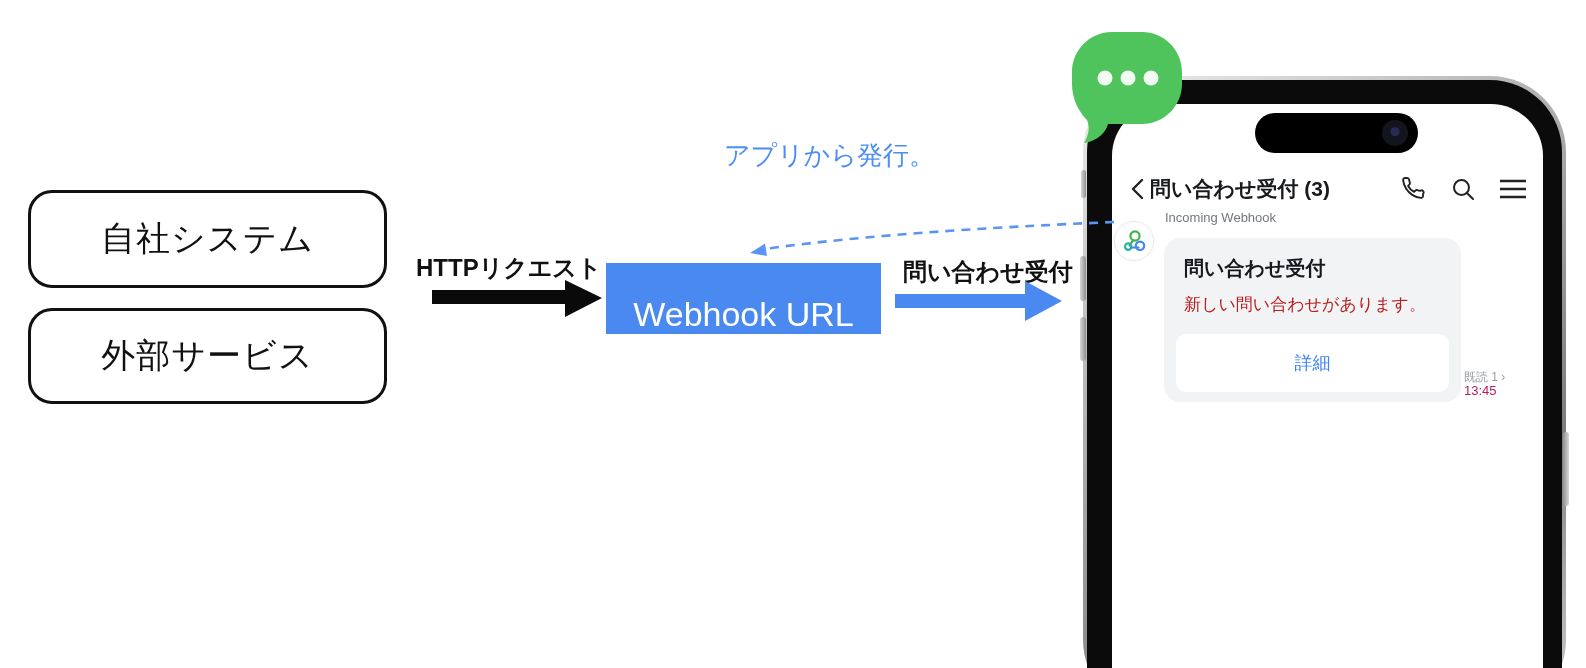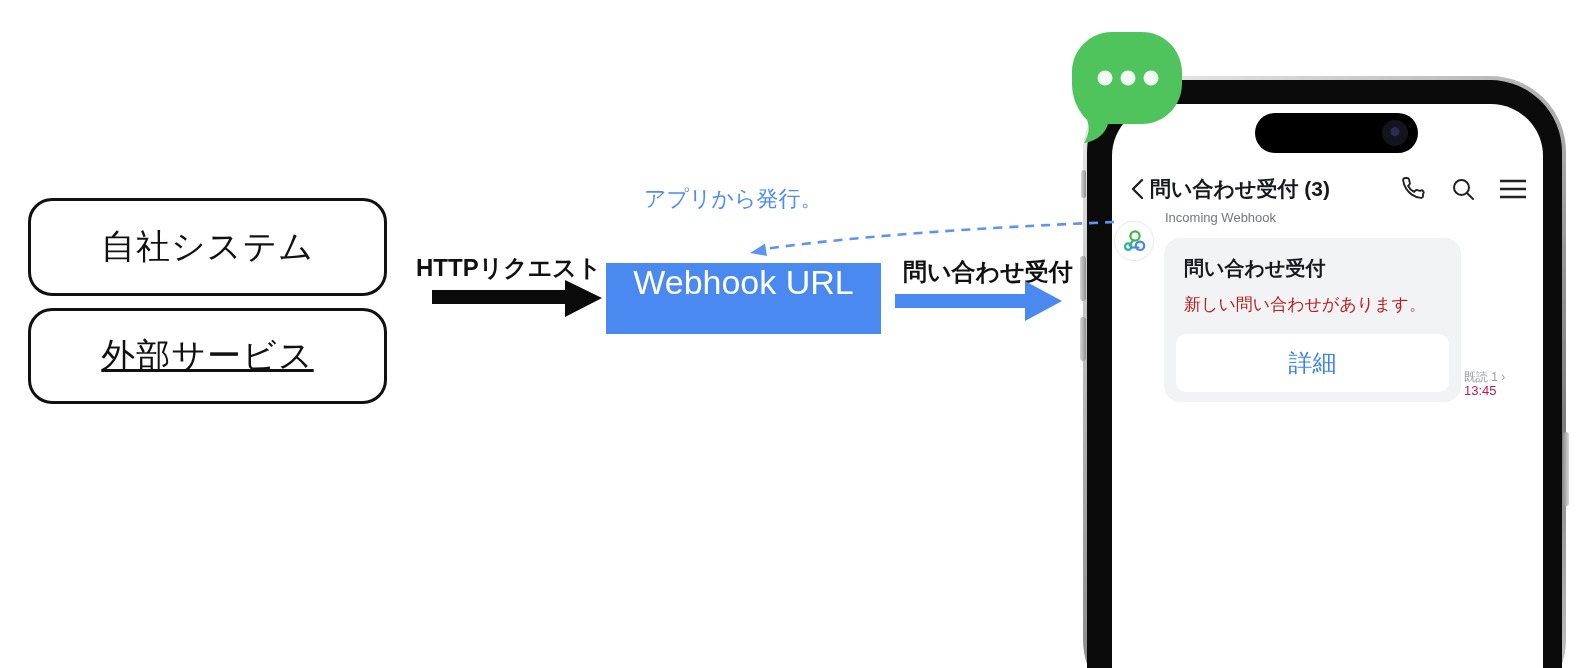--- a/index.html
+++ b/index.html
@@ -4,36 +4,36 @@
 <style>
   html,body{margin:0;padding:0;background:#fff;}
   *{box-sizing:border-box;}
   body{font-family:"Liberation Sans","DejaVu Sans",sans-serif;}
   .canvas{position:relative;width:1586px;height:668px;background:#fff;overflow:hidden;}
 
   
   .src-box{position:absolute;left:28px;width:359px;border:3px solid #111;border-radius:24px;
     background:#fff;display:flex;align-items:center;justify-content:center;
     font-size:34px;color:#111;letter-spacing:1px;}
-  .src-box.b1{top:190px;height:98px;margin-top:8px;}
-  .src-box.b2{top:308px;height:96px;text-decoration:underline;}
+  .src-box.b1{top:190px;height:98px;}
+  .src-box.b2{top:308px;height:96px;}
 
   
   .arrow-label{position:absolute;font-size:24px;color:#111;white-space:nowrap;font-weight:bold;}
   .lbl-http{left:416px;top:252px;}
   .lbl-talk{left:903px;top:256px;}
 
   
   .webhook-box{position:absolute;left:606px;top:263px;width:275px;height:71px;
-    background:var(--accent-blue,#4a89f0);color:#fff;display:flex;align-items:flex-start;justify-content:center;
+    background:var(--accent-blue,#4a89f0);color:#fff;display:flex;align-items:flex-end;justify-content:center;
     font-size:34px;}
 
   
-  .annotation{position:absolute;left:644px;top:140px;font-size:22px;line-height:31px;
-    color:var(--annotation-blue,#4b8df5);white-space:nowrap;margin-top:43px;}
+  .annotation{position:absolute;left:724px;top:140px;font-size:26px;line-height:31px;
+    color:var(--annotation-blue,#4b8df5);white-space:nowrap;}
 
   
   .overlay{position:absolute;left:0;top:0;width:1586px;height:668px;pointer-events:none;z-index:30;}
 
   
   .phone{position:absolute;left:1083px;top:76px;width:483px;height:640px;border-radius:76px;
     background:linear-gradient(145deg,#f0f0f0 0%,#b9b9b9 30%,#7d7d7d 70%,#cfcfcf 100%);z-index:5;}
   .phone-black{position:absolute;left:4px;top:4px;right:4px;bottom:0;border-radius:72px 72px 0 0;background:#0b0b0b;}
   .phone-screen{position:absolute;left:29px;top:28px;width:431px;bottom:0;border-radius:52px 52px 0 0;background:#fff;overflow:hidden;}
 
@@ -48,21 +48,21 @@
   .icon-btn{width:26px;height:26px;display:flex;align-items:center;justify-content:center;}
 
   .avatar{position:absolute;left:2px;top:117px;width:40px;height:40px;border-radius:50%;
     background:#fff;border:1px solid #ebebeb;display:flex;align-items:center;justify-content:center;
     box-shadow:0 0 0 1px rgba(0,0,0,0.02);}
   .sender{position:absolute;left:53px;top:106px;font-size:13px;color:#73787d;white-space:nowrap;}
   .msg-card{position:absolute;left:52px;top:134px;width:297px;height:164px;background:#f2f3f5;border-radius:16px;}
   .msg-title{padding:17px 20px 0;font-size:20px;font-weight:700;color:#17191c;white-space:nowrap;}
   .msg-body{padding:11px 20px 0;font-size:17px;color:#b91c1c;white-space:nowrap;}
   .msg-btn{position:absolute;left:12px;right:12px;bottom:10px;height:58px;background:#fff;border:none;
-    border-radius:10px;font-size:24px;color:var(--link-blue,#3d82f2);
+    border-radius:10px;font-size:18px;color:var(--link-blue,#3d82f2);
     font-family:inherit;display:flex;align-items:center;justify-content:center;cursor:pointer;}
   .msg-meta{position:absolute;left:352px;top:266px;font-size:12px;color:#989da3;line-height:14px;white-space:nowrap;}
   .msg-time{color:#be185d;font-size:13px;}
 
   .side-btn{position:absolute;background:linear-gradient(90deg,#d8d8d8,#8f8f8f);border-radius:3px;}
   .sb-mute{left:-2px;top:94px;width:5px;height:28px;}
   .sb-volup{left:-3px;top:180px;width:6px;height:45px;}
   .sb-voldn{left:-3px;top:241px;width:6px;height:44px;}
   .sb-power{right:-3px;top:356px;width:6px;height:74px;background:linear-gradient(90deg,#8f8f8f,#d8d8d8);}
 

